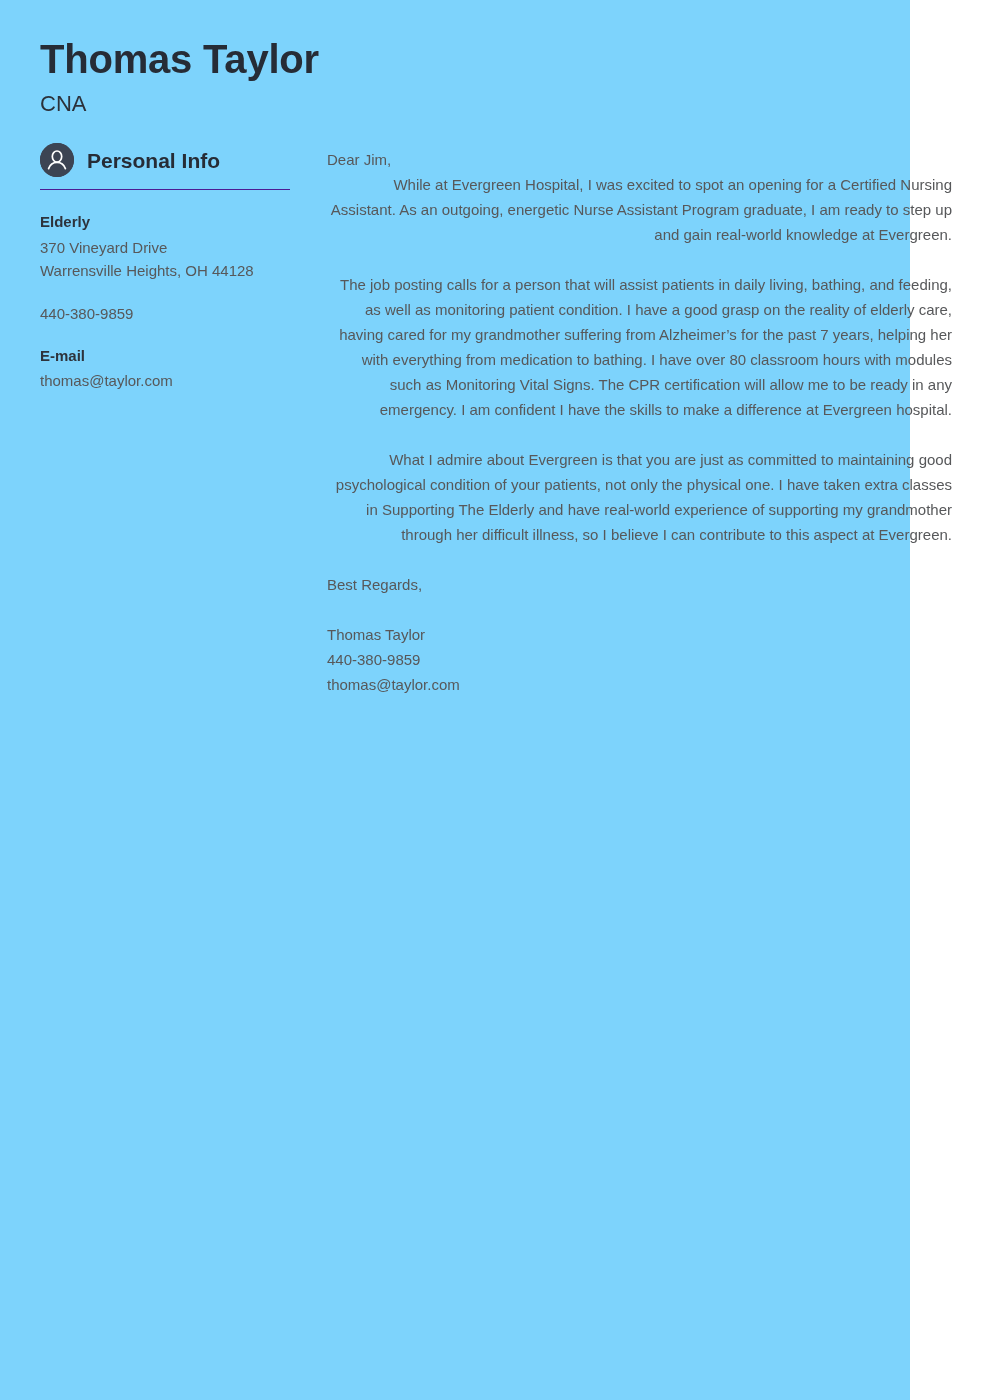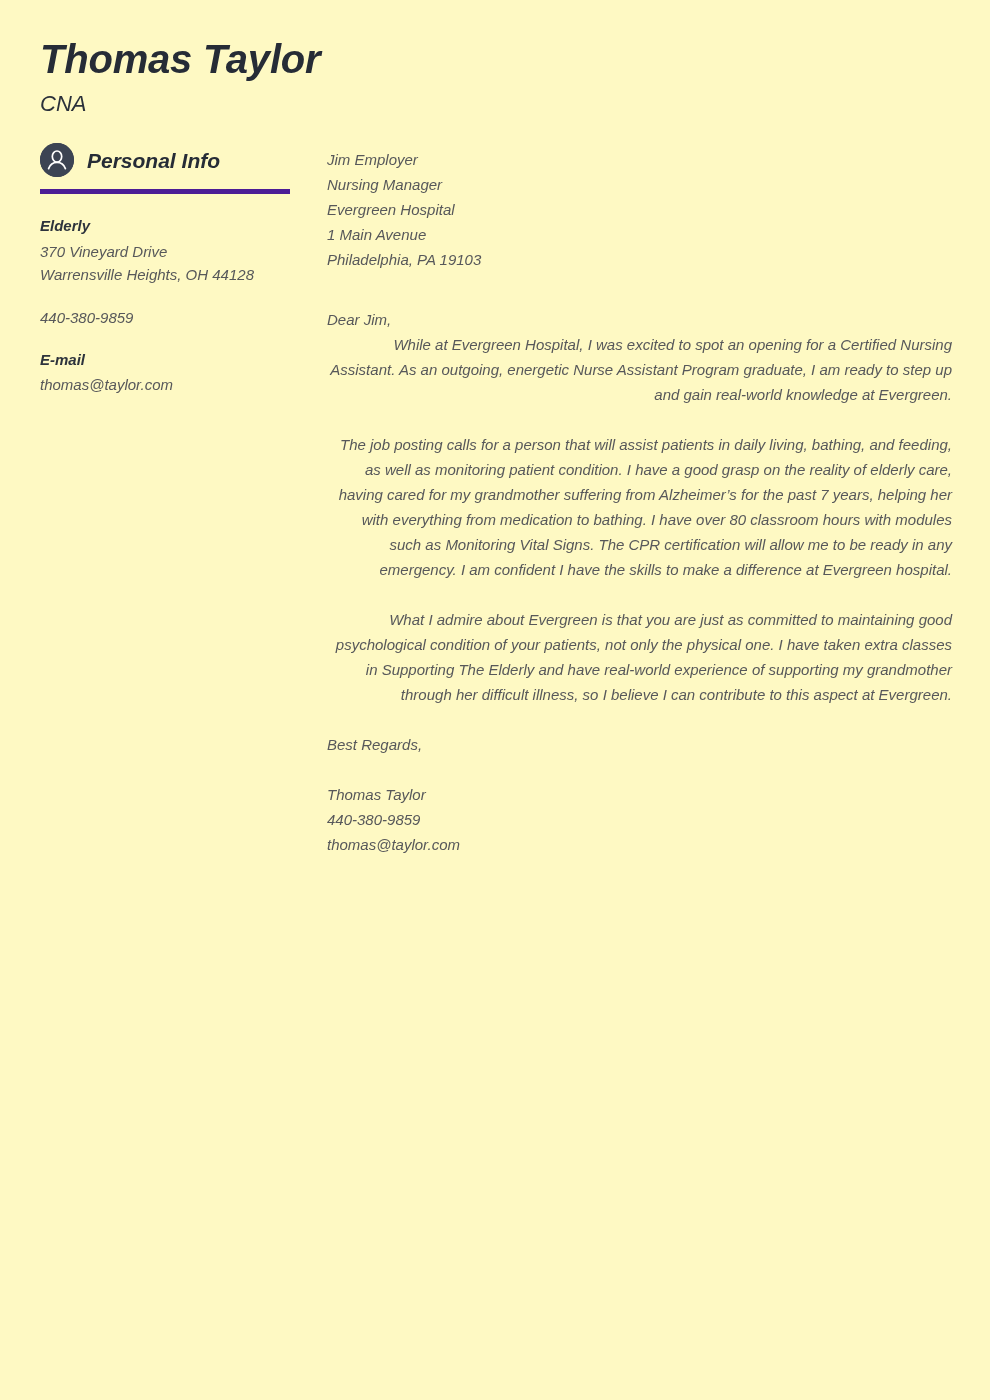--- a/index.html
+++ b/index.html
@@ -11,25 +11,24 @@
     width: 990px;
     height: 1400px;
     font-family: "Liberation Sans", sans-serif;
     color: #555555;
     -webkit-font-smoothing: antialiased;
     overflow: hidden;
   }
 
   .page {
     position: relative;
-    width: 990px;
+    width: 910px;
     height: 1400px;
-    background: #fef9c3;
+    background: #7dd3fc;
     box-sizing: border-box;
-    font-style: italic;
   }
 
   
   .header {
     position: absolute;
     left: 40px;
     top: 36px;
     width: 700px;
   }
   .cand-name {
@@ -53,21 +52,21 @@
     position: absolute;
     left: 40px;
     top: 143px;
     width: 250px;
   }
   .section-head {
     display: flex;
     align-items: center;
     gap: 13px;
     padding-bottom: 12px;
-    border-bottom: 5px solid #4c1d95;
+    border-bottom: 1px solid #4c1d95;
   }
   .avatar-circle {
     width: 34px;
     height: 34px;
     border-radius: 50%;
     background: #3c4453;
     display: block;
     flex: 0 0 auto;
   }
   .avatar-circle svg { display: block; }
@@ -153,27 +152,20 @@
       <div class="info-block">
         <div class="info-label">E-mail</div>
         <div class="info-value">thomas@taylor.com</div>
       </div>
     </div>
   </div>
 
   <div class="letter">
 
 
-    <div class="addr-block">
-      <div class="letter-line">Jim Employer</div>
-      <div class="letter-line">Nursing Manager</div>
-      <div class="letter-line">Evergreen Hospital</div>
-      <div class="letter-line">1 Main Avenue</div>
-      <div class="letter-line">Philadelphia, PA 19103</div>
-    </div>
 
     <div class="letter-line salutation">Dear Jim,</div>
 
     <p class="para">While at Evergreen Hospital, I was excited to spot an opening for a Certified Nursing Assistant. As an outgoing, energetic Nurse Assistant Program graduate, I am ready to step up and gain real-world knowledge at Evergreen.</p>
     <p class="para">The job posting calls for a person that will assist patients in daily living, bathing, and feeding, as well as monitoring patient condition. I have a good grasp on the reality of elderly care, having cared for my grandmother suffering from Alzheimer’s for the past 7 years, helping her with everything from medication to bathing. I have over 80 classroom hours with modules such as Monitoring Vital Signs. The CPR certification will allow me to be ready in any emergency. I am confident I have the skills to make a difference at Evergreen hospital.</p>
     <p class="para">What I admire about Evergreen is that you are just as committed to maintaining good psychological condition of your patients, not only the physical one. I have taken extra classes in Supporting The Elderly and have real-world experience of supporting my grandmother through her difficult illness, so I believe I can contribute to this aspect at Evergreen.</p>
 
     <div class="letter-line closing">Best Regards,</div>
 
     <div class="sign-block">

